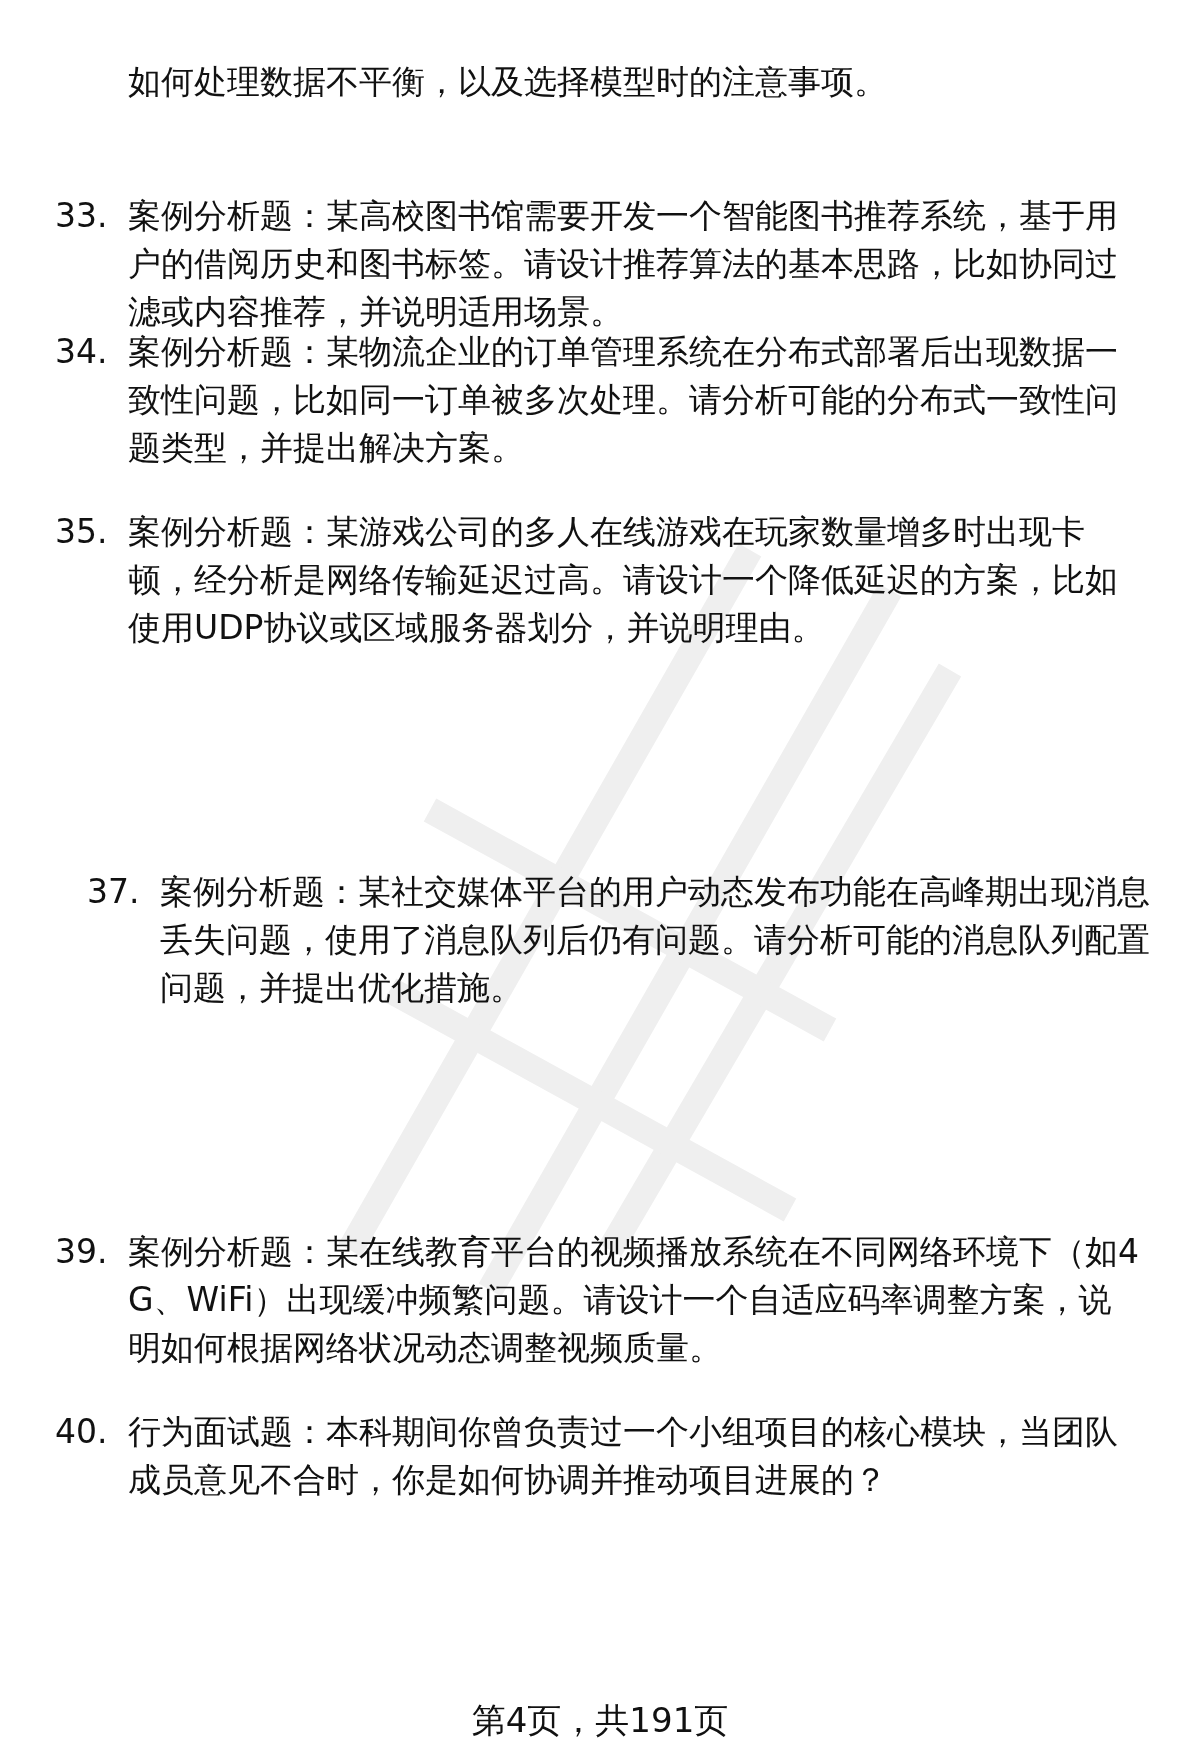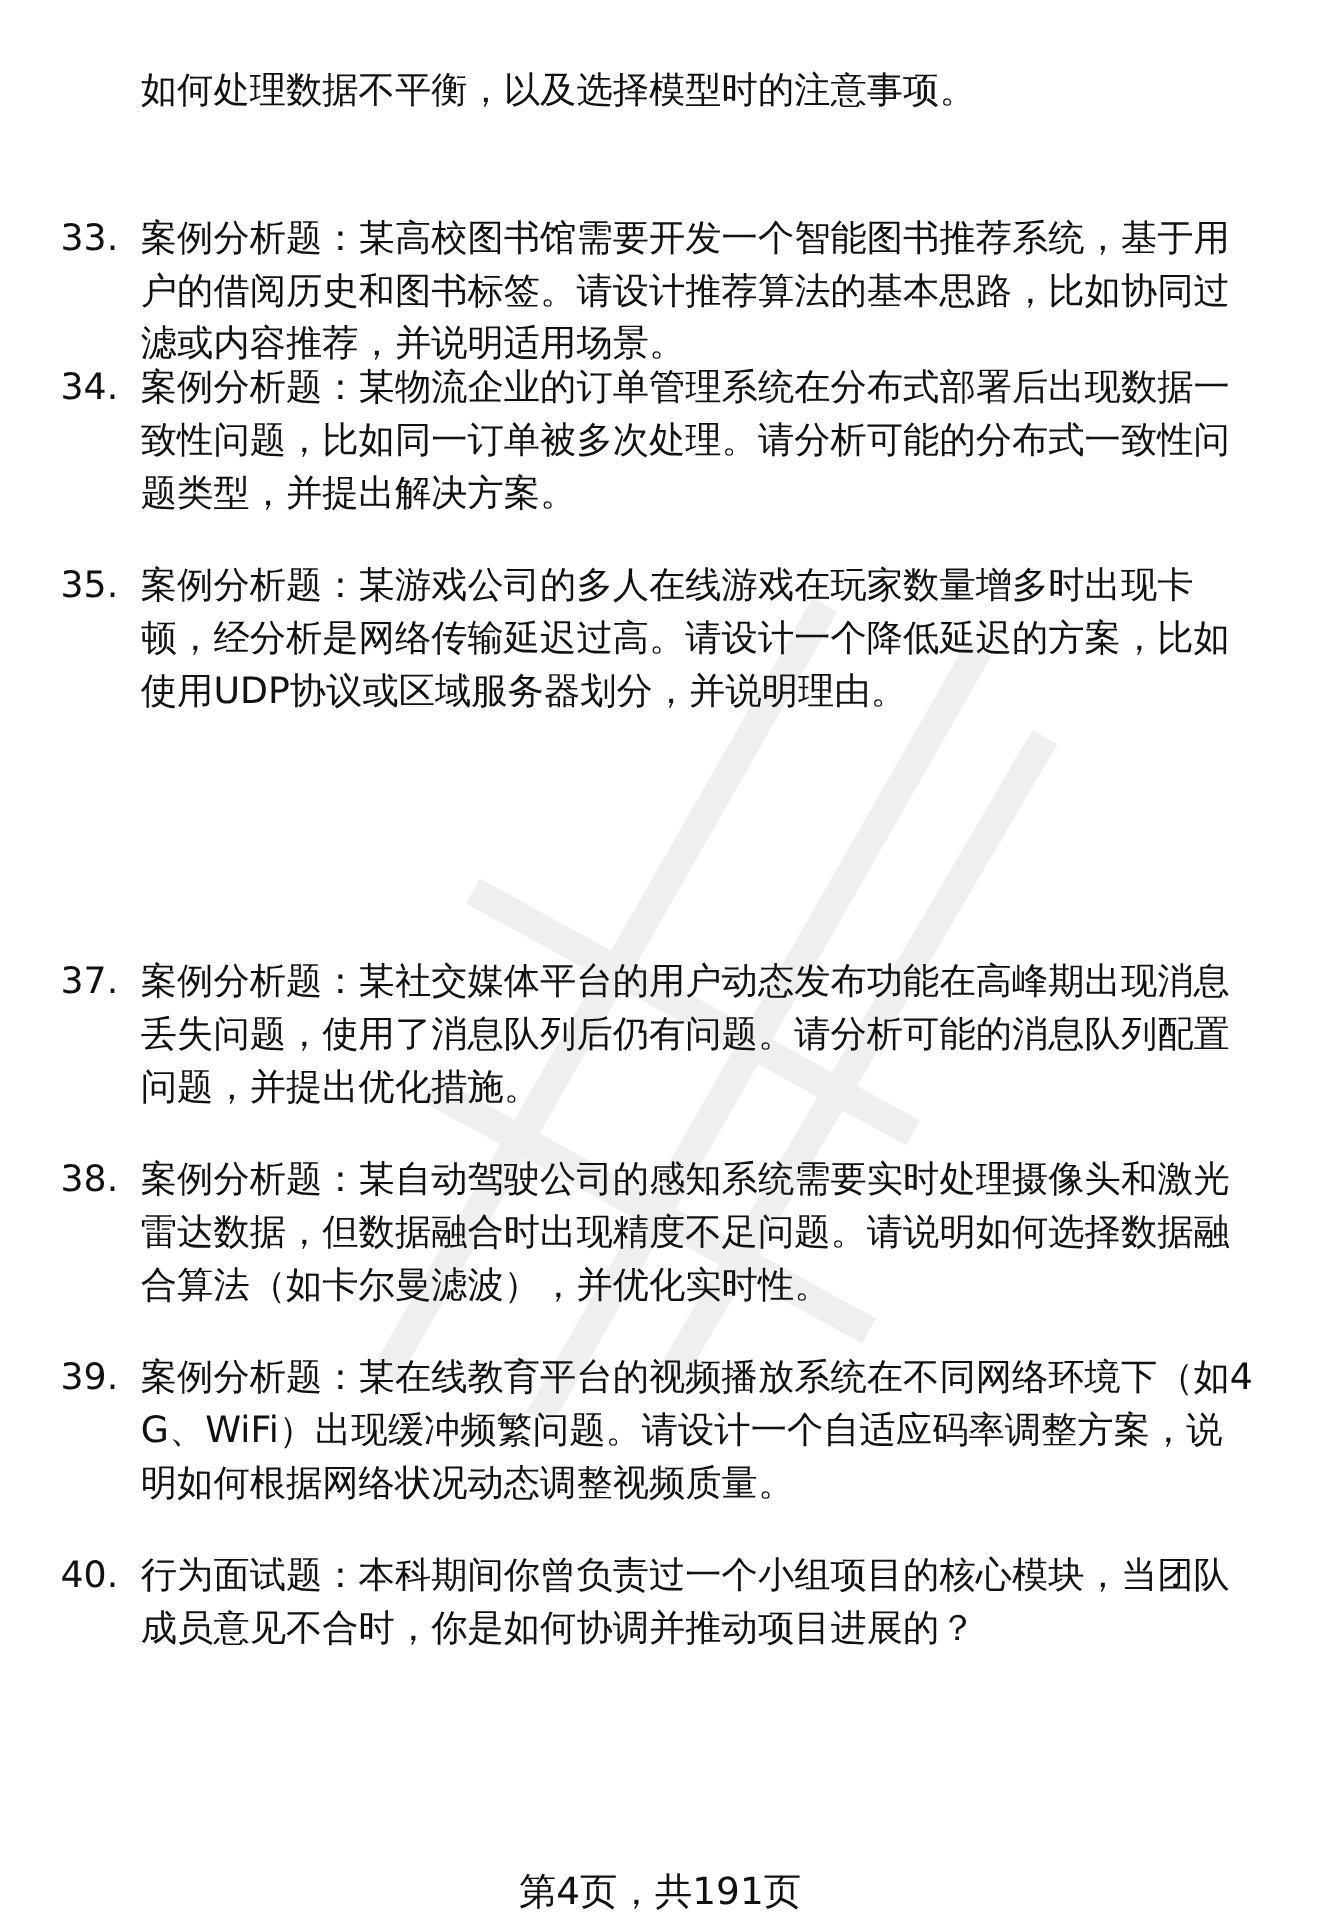--- a/index.html
+++ b/index.html
@@ -42,29 +42,25 @@
     <span class="num">34.</span>
     <div class="txt">案例分析题：某物流企业的订单管理系统在分布式部署后出现数据一致性问题，比如同一订单被多次处理。请分析可能的分布式一致性问题类型，并提出解决方案。</div>
   </div>
 
   <div class="item" style="top:508px;">
     <span class="num">35.</span>
     <div class="txt">案例分析题：某游戏公司的多人在线游戏在玩家数量增多时出现卡顿，经分析是网络传输延迟过高。请设计一个降低延迟的方案，比如使用UDP协议或区域服务器划分，并说明理由。</div>
   </div>
 
 
-  <div class="item" style="top:868px;">
+  <div class="item" style="top:868px;margin-left:32px;">
     <span class="num">37.</span>
     <div class="txt">案例分析题：某社交媒体平台的用户动态发布功能在高峰期出现消息丢失问题，使用了消息队列后仍有问题。请分析可能的消息队列配置问题，并提出优化措施。</div>
   </div>
 
-  <div class="item" style="top:1048px;">
-    <span class="num">38.</span>
-    <div class="txt">案例分析题：某自动驾驶公司的感知系统需要实时处理摄像头和激光雷达数据，但数据融合时出现精度不足问题。请说明如何选择数据融合算法（如卡尔曼滤波），并优化实时性。</div>
-  </div>
 
   <div class="item" style="top:1228px;">
     <span class="num">39.</span>
     <div class="txt">案例分析题：某在线教育平台的视频播放系统在不同网络环境下（如4G、WiFi）出现缓冲频繁问题。请设计一个自适应码率调整方案，说明如何根据网络状况动态调整视频质量。</div>
   </div>
 
   <div class="item" style="top:1408px;">
     <span class="num">40.</span>
     <div class="txt">行为面试题：本科期间你曾负责过一个小组项目的核心模块，当团队成员意见不合时，你是如何协调并推动项目进展的？</div>
   </div>

